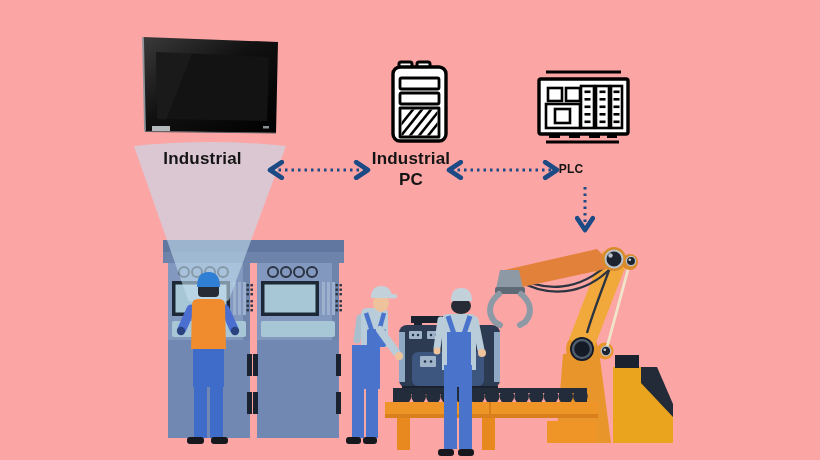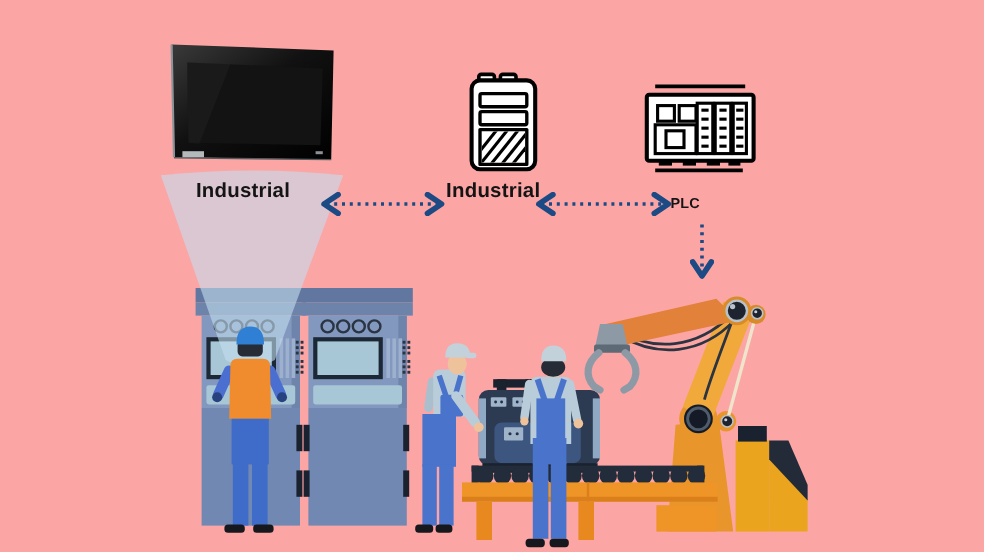--- a/index.html
+++ b/index.html
@@ -294,18 +294,19 @@
     <line x1="451" y1="170" x2="555" y2="170" marker-start="url(#ah)" marker-end="url(#ah)"></line>
     <line x1="585" y1="187" x2="585" y2="228" marker-end="url(#ah)"></line>
   </g>
 </svg>
 
 <div class="lbl" id="lbl-monitor">
   <span>Industrial</span>
 </div>
 <div class="lbl" id="lbl-pc">
   <span>Industrial</span>
+  <span>PC</span>
 </div>
 <div class="lbl" id="lbl-plc">
   <span>PLC</span>
 </div>
 
 </div>
 
 </body></html>

